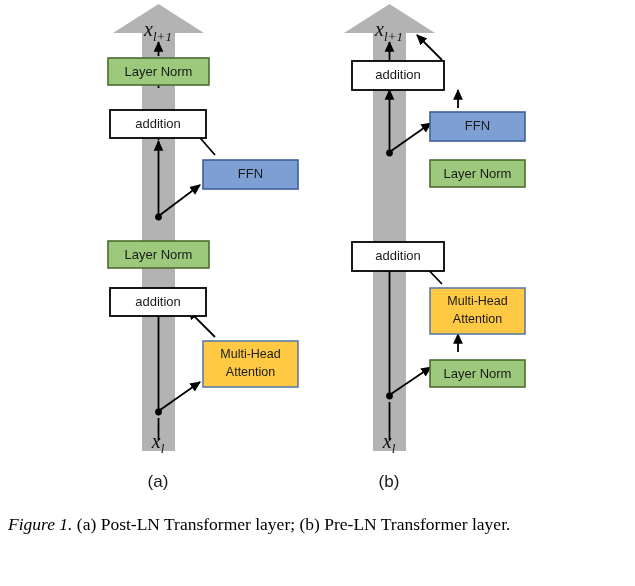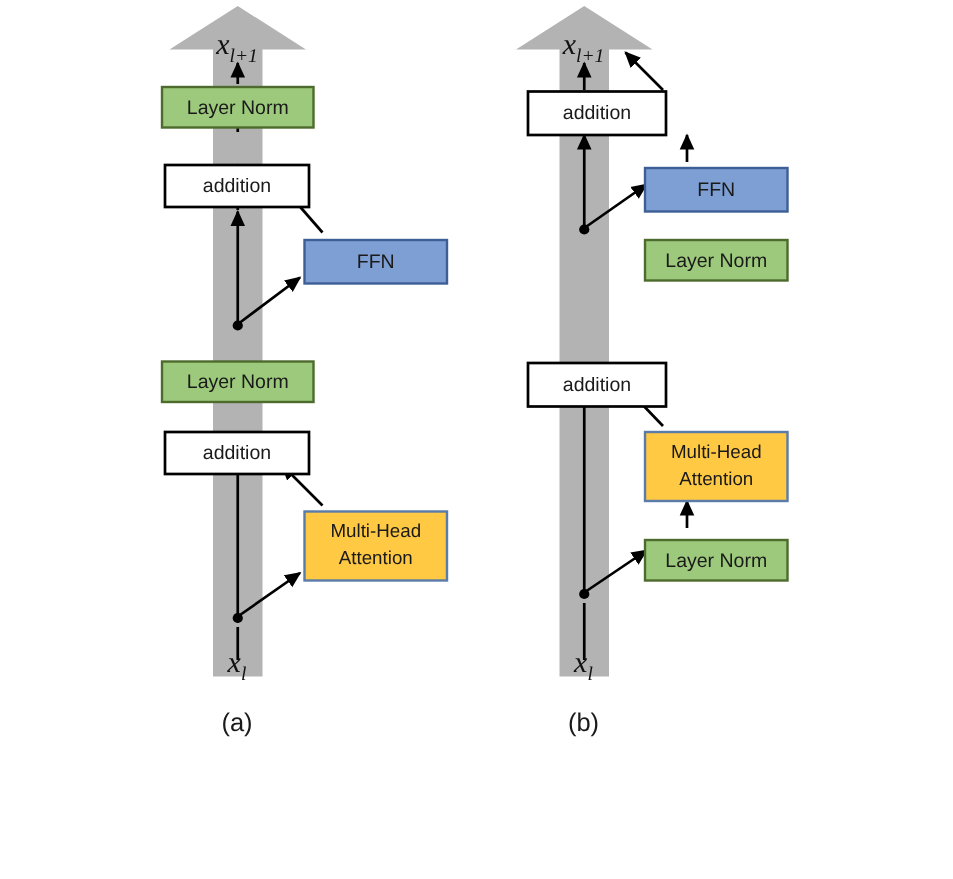--- a/index.html
+++ b/index.html
@@ -210,14 +210,17 @@
       </g>
 
       <text class="math-label" x="389" y="448">
         <tspan>x</tspan><tspan class="math-sub" dy="5">l</tspan>
       </text>
 
       <text class="panel-letter" x="389" y="487">(b)</text>
     </g>
   </svg>
 
+  <div class="caption">
+    <span class="cap-lead">Figure 1.</span><span> (a) Post-LN Transformer layer; (b) Pre-LN Transformer layer.</span>
+  </div>
 
 </div>
 
 </body></html>

